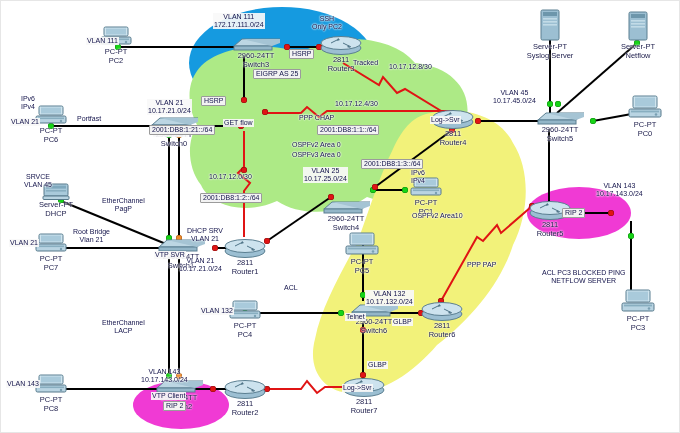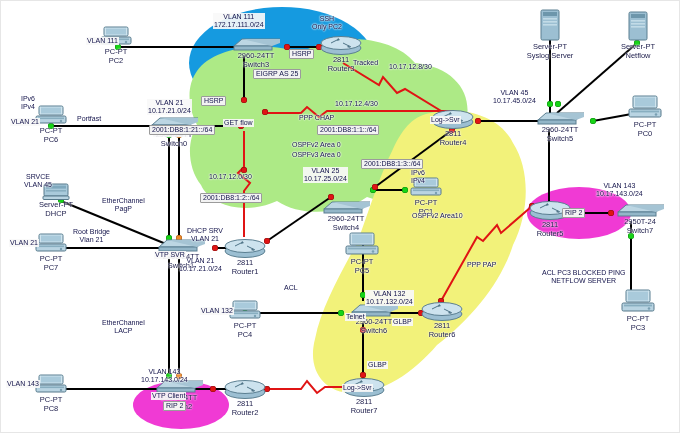--- a/index.html
+++ b/index.html
@@ -280,28 +280,20 @@
   <div class="node" style="left:338px;top:299px;width:70px;">
     <svg class="glyph" width="52" height="18" viewBox="0 0 52 18">
       <polygon points="4,12 12,5 50,5 42,12" fill="#bcd6e3" stroke="#5b7f91"></polygon>
       <rect x="4" y="12" width="38" height="4" fill="#93b6c8" stroke="#5b7f91"></rect>
       <polygon points="12,5 50,5 50,9 42,12" fill="#a5c4d4"></polygon>
     </svg>
     <div class="cap">2960-24TT<br>Switch6</div>
   </div>
   <div class="tag lbl" style="left:344px;top:312px;">Telnet</div>
 
-  <div class="node" style="left:604px;top:199px;width:70px;">
-    <svg class="glyph" width="52" height="18" viewBox="0 0 52 18">
-      <polygon points="4,12 12,5 50,5 42,12" fill="#bcd6e3" stroke="#5b7f91"></polygon>
-      <rect x="4" y="12" width="38" height="4" fill="#93b6c8" stroke="#5b7f91"></rect>
-      <polygon points="12,5 50,5 50,9 42,12" fill="#a5c4d4"></polygon>
-    </svg>
-    <div class="cap">2950T-24<br>Switch7</div>
-  </div>
 
   <div class="tag lbl" style="left:222px;top:118px;">GET flow</div>
 
   <div class="node" style="left:219px;top:236px;width:50px;">
     <svg class="glyph" width="44" height="22" viewBox="0 0 44 22">
       <ellipse cx="22" cy="14" rx="20" ry="6.5" fill="#9cbfd2" stroke="#5b7f91"></ellipse>
       <ellipse cx="22" cy="9" rx="20" ry="6.5" fill="#cde3ee" stroke="#5b7f91"></ellipse>
       <path d="M12 9 L20 5 M24 9 L32 13" stroke="#4e7386" fill="none" stroke-width="1"></path>
       <path d="M19 4 l2 2 -3 1z M31 14 l-3 -1 2 -2z" fill="#4e7386"></path>
     </svg>

